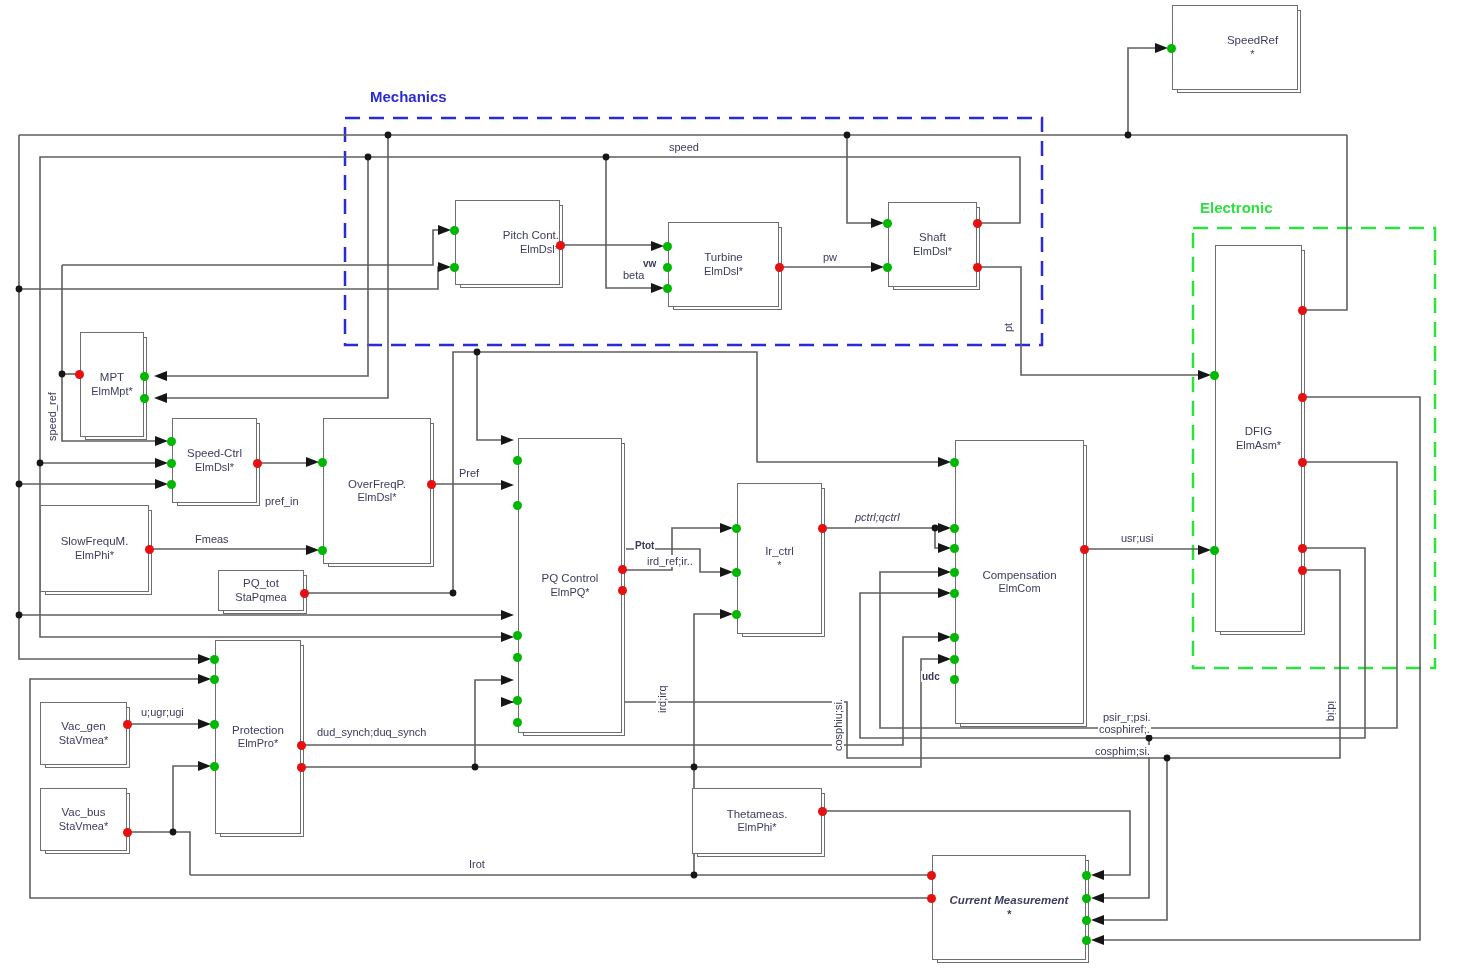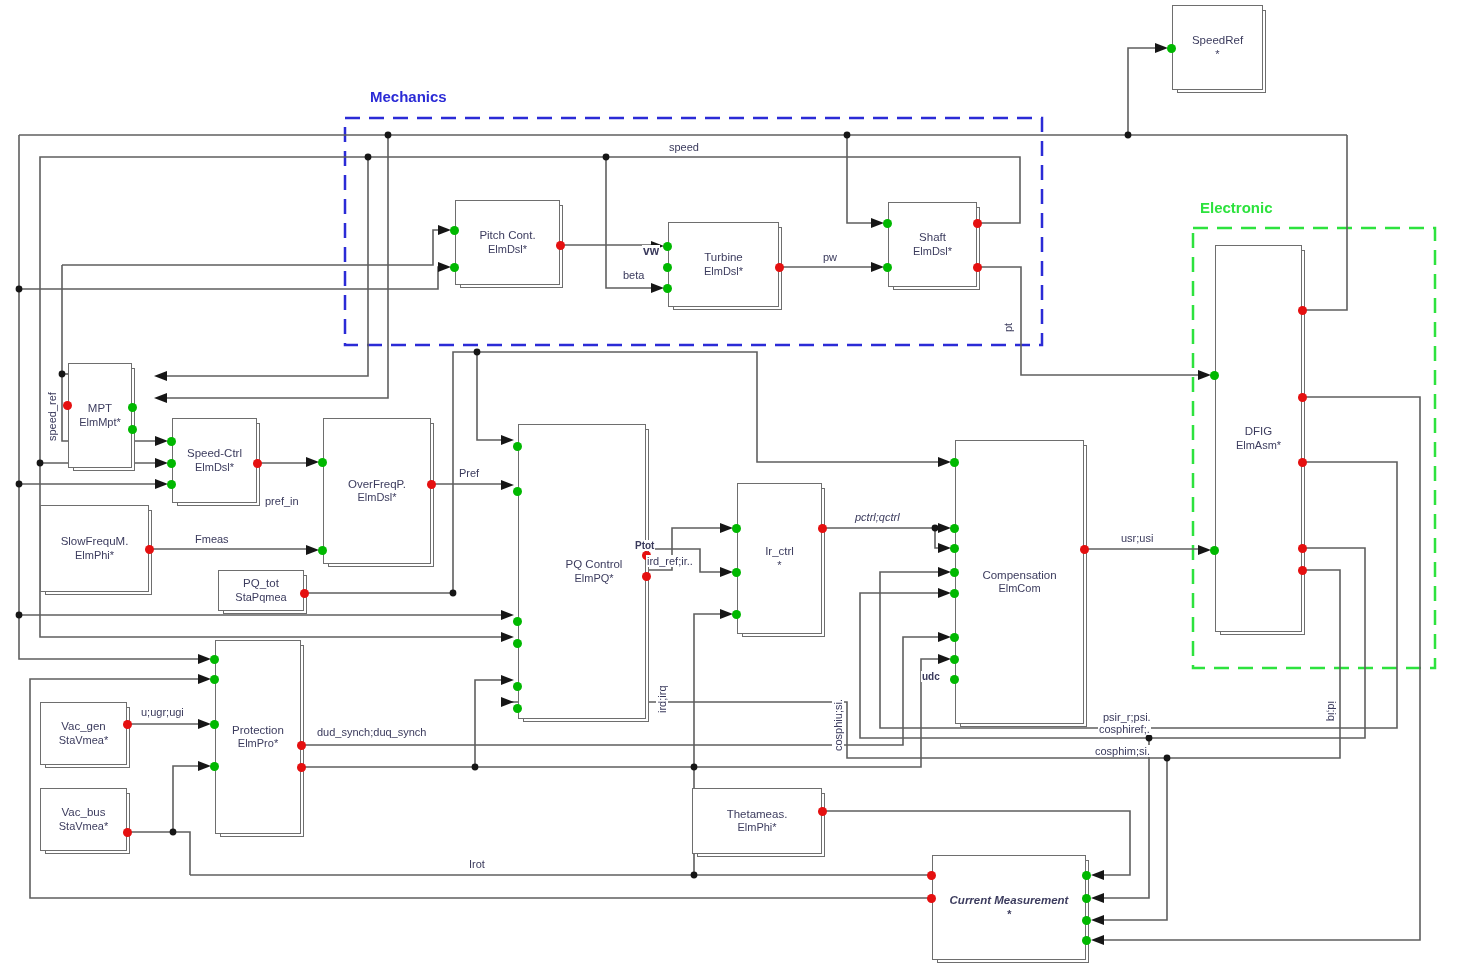--- a/index.html
+++ b/index.html
@@ -131,26 +131,26 @@
       <polygon points="198,654 198,664 211,659" fill="#161616"></polygon>
       <polygon points="198,674 198,684 211,679" fill="#161616"></polygon>
       <polygon points="198,719 198,729 211,724" fill="#161616"></polygon>
       <polygon points="198,761 198,771 211,766" fill="#161616"></polygon>
       <polygon points="1104,870 1104,880 1091,875" fill="#161616"></polygon>
       <polygon points="1104,893 1104,903 1091,898" fill="#161616"></polygon>
       <polygon points="1104,915 1104,925 1091,920" fill="#161616"></polygon>
       <polygon points="1104,935 1104,945 1091,940" fill="#161616"></polygon>
     </svg>
   <div id="block-layer">
-      <div class="blk" style="left: 1172px; top: 5px; width: 89px; height: 83px;">
+      <div class="blk" style="left: 1172px; top: 5px; width: 89px; height: 83px; padding-left: 35px;">
         <span class="l1">SpeedRef</span>
         <span class="l2">*</span>
         <span class="port in" style="top: 37.5px; left: -6px;"></span>
       </div>
-      <div class="blk" style="left: 455px; top: 200px; width: 103px; height: 83px;">
+      <div class="blk" style="left: 455px; top: 200px; width: 103px; height: 83px; align-items: flex-end;">
         <span class="l1">Pitch Cont.</span>
         <span class="l2">ElmDsl*</span>
         <span class="port in" style="top: 24.5px; left: -6px;"></span>
         <span class="port in" style="top: 61.5px; left: -6px;"></span>
         <span class="port out" style="top: 39.5px; right: -6px;"></span>
       </div>
       <div class="blk" style="left: 668px; top: 222px; width: 109px; height: 83px;">
         <span class="l1">Turbine</span>
         <span class="l2">ElmDsl*</span>
         <span class="port in" style="top: 18.5px; left: -6px;"></span>
@@ -159,21 +159,21 @@
         <span class="port out" style="top: 39.5px; right: -6px;"></span>
       </div>
       <div class="blk" style="left: 888px; top: 202px; width: 87px; height: 83px;">
         <span class="l1">Shaft</span>
         <span class="l2">ElmDsl*</span>
         <span class="port in" style="top: 15.5px; left: -6px;"></span>
         <span class="port in" style="top: 59.5px; left: -6px;"></span>
         <span class="port out" style="top: 15.5px; right: -6px;"></span>
         <span class="port out" style="top: 59.5px; right: -6px;"></span>
       </div>
-      <div class="blk" style="left: 68px; top: 332px; width: 62px; height: 103px; margin-top: 31px;">
+      <div class="blk" style="left: 80px; top: 332px; width: 62px; height: 103px;">
         <span class="l1">MPT</span>
         <span class="l2">ElmMpt*</span>
         <span class="port out" style="top: 36.5px; left: -6px;"></span>
         <span class="port in" style="top: 38.5px; right: -6px;"></span>
         <span class="port in" style="top: 60.5px; right: -6px;"></span>
       </div>
       <div class="blk" style="left: 172px; top: 418px; width: 83px; height: 83px;">
         <span class="l1">Speed-Ctrl</span>
         <span class="l2">ElmDsl*</span>
         <span class="port in" style="top: 17.5px; left: -6px;"></span>
@@ -191,21 +191,21 @@
         <span class="l2">StaPqmea</span>
         <span class="port out" style="top: 17.5px; right: -6px;"></span>
       </div>
       <div class="blk" style="left: 323px; top: 418px; width: 106px; height: 144px;">
         <span class="l1">OverFreqP.</span>
         <span class="l2">ElmDsl*</span>
         <span class="port in" style="top: 38.5px; left: -6px;"></span>
         <span class="port in" style="top: 126.5px; left: -6px;"></span>
         <span class="port out" style="top: 60.5px; right: -6px;"></span>
       </div>
-      <div class="blk" style="left: 518px; top: 424px; width: 102px; height: 293px; padding-left: 24px;">
+      <div class="blk" style="left: 518px; top: 438px; width: 102px; height: 293px;">
         <span class="l1">PQ Control</span>
         <span class="l2">ElmPQ*</span>
         <span class="port in" style="top: 16.5px; left: -6px;"></span>
         <span class="port in" style="top: 61.5px; left: -6px;"></span>
         <span class="port in" style="top: 191.5px; left: -6px;"></span>
         <span class="port in" style="top: 213.5px; left: -6px;"></span>
         <span class="port in" style="top: 256.5px; left: -6px;"></span>
         <span class="port in" style="top: 278.5px; left: -6px;"></span>
         <span class="port out" style="top: 125.5px; right: -6px;"></span>
         <span class="port out" style="top: 146.5px; right: -6px;"></span>
@@ -274,21 +274,21 @@
         <span class="port out" style="top: 37.5px; left: -6px;"></span>
         <span class="port in" style="top: 14.5px; right: -6px;"></span>
         <span class="port in" style="top: 37.5px; right: -6px;"></span>
         <span class="port in" style="top: 59.5px; right: -6px;"></span>
         <span class="port in" style="top: 79.5px; right: -6px;"></span>
       </div>
     </div>
   <div id="label-layer">
       <div class="lbl" style="left: 668px; top: 141px;">speed</div>
       <div class="lbl" style="left: 622px; top: 229px; margin-top: 40px;">beta</div>
-      <div class="lbl bold" style="left: 642px; top: 245px; font-size: 12px;">vw</div>
+      <div class="lbl bold" style="left: 642px; top: 258px; font-size: 10px;">vw</div>
       <div class="lbl" style="left: 822px; top: 251px;">pw</div>
       <div class="lbl rot" style="left: 1002px; top: 333px;">pt</div>
       <div class="lbl rot" style="left: 46px; top: 442px;">speed_ref</div>
       <div class="lbl" style="left: 264px; top: 447px; margin-top: 48px;">pref_in</div>
       <div class="lbl" style="left: 194px; top: 533px;">Fmeas</div>
       <div class="lbl" style="left: 458px; top: 467px;">Pref</div>
       <div class="lbl bold" style="left: 634px; top: 540px; font-size: 10px;">Ptot</div>
       <div class="lbl" style="left: 646px; top: 555px;">ird_ref;ir..</div>
       <div class="lbl" style="left: 854px; top: 511px; font-style: italic;">pctrl;qctrl</div>
       <div class="lbl" style="left: 1120px; top: 532px;">usr;usi</div>

